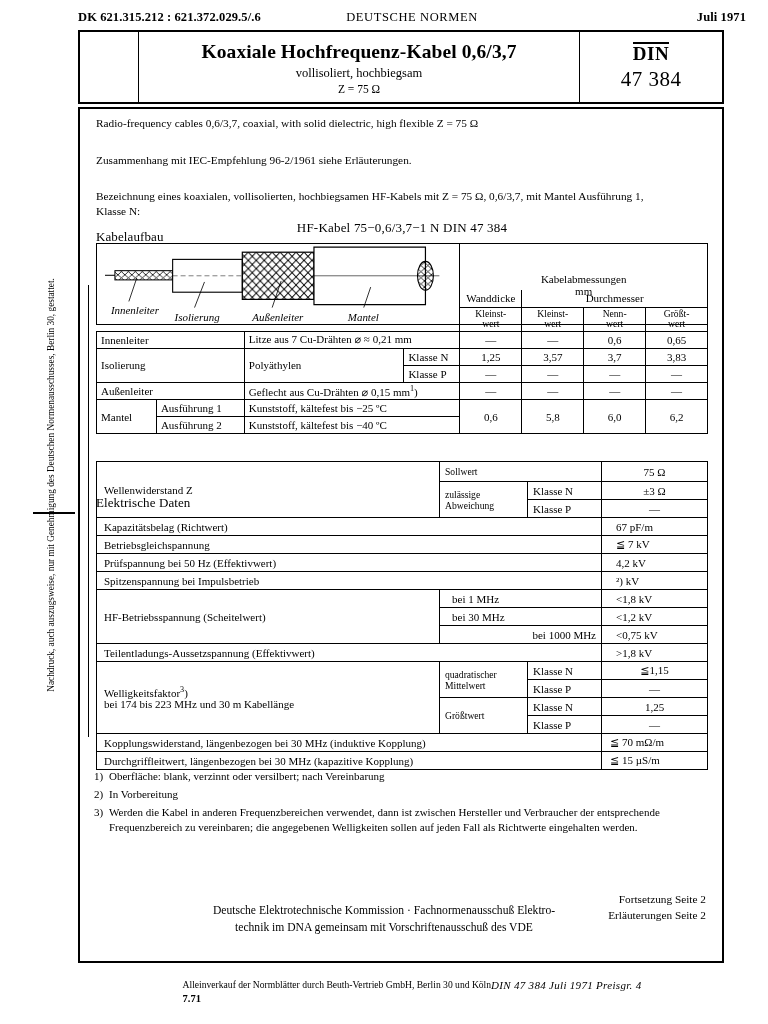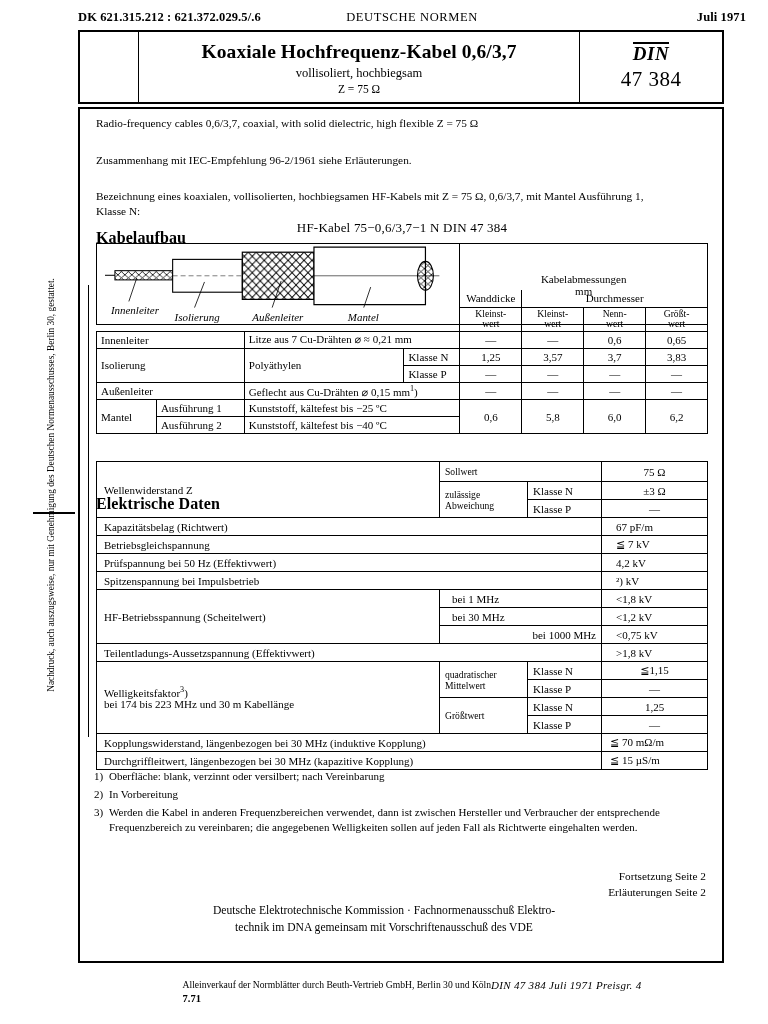--- a/index.html
+++ b/index.html
@@ -27,38 +27,38 @@
     border:2px solid #000;display:flex;box-sizing:border-box;
   }
   .tb-left{width:58px;border-right:1.6px solid #000;}
   .tb-center{flex:1;border-right:1.6px solid #000;display:flex;flex-direction:column;
     align-items:center;justify-content:center;padding-top:2px;}
   .tb-center .t1{font-size:19.5px;font-weight:bold;letter-spacing:.1px;line-height:1.15;}
   .tb-center .t2{font-size:12.5px;margin-top:3px;}
   .tb-center .t3{font-size:11.5px;margin-top:2px;}
   .tb-right{width:142px;display:flex;flex-direction:column;align-items:center;justify-content:center;}
   .tb-right .din{font-size:19px;font-weight:bold;border-top:2.2px solid #000;
-    padding-top:0px;line-height:1.05;letter-spacing:.5px;font-style:italic;}
+    padding-top:0px;line-height:1.05;letter-spacing:.5px;}
   .tb-right .num{font-size:21px;margin-top:4px;letter-spacing:.5px;}
 
   
   .bodyframe{
     position:absolute;left:78px;top:107px;width:646px;height:856px;
     border:2px solid #000;box-sizing:border-box;
   }
 
   
   .intro{position:absolute;left:96px;top:116px;width:612px;font-size:11.3px;line-height:1.35;}
   .intro p{margin:0;}
   .intro .sp1{height:22px;}
   .intro .sp2{height:20px;}
   .desig{text-align:center;font-size:13px;margin-top:5px;letter-spacing:.2px;}
 
   
-  .cap{position:absolute;font-size:16px;font-weight:bold;letter-spacing:.1px;}
+  .cap{position:absolute;font-size:13px;font-weight:normal;letter-spacing:.1px;}
 
   
   table{border-collapse:collapse;}
   .ctab{
     position:absolute;left:96px;top:243px;width:612px;
     font-size:11px;
   }
   .ctab td,.ctab th{border:1px solid #000;padding:1px 4px;vertical-align:middle;}
   .ctab .outer{border:1.6px solid #000;}
   .num{text-align:center;}
@@ -79,21 +79,21 @@
   .etab .bei{white-space:nowrap;width:72px;}
 
   
   .fnotes{position:absolute;left:94px;top:769px;width:616px;font-size:11px;line-height:1.32;}
   .fn{display:flex;margin-bottom:3.5px;}
   .fn .mk{width:15px;flex:none;}
   .fn .tx{flex:1;}
   sup{font-size:8.2px;vertical-align:super;}
 
   
-  .cont{position:absolute;right:62px;top:868px;text-align:right;font-size:11.3px;line-height:1.45;}
+  .cont{position:absolute;right:62px;top:891px;text-align:right;font-size:11.3px;line-height:1.45;}
   .committee{position:absolute;left:0;right:0;top:903px;text-align:center;font-size:11.6px;line-height:1.45;}
 
   
   .footer{position:absolute;left:78px;top:979px;width:668px;display:flex;justify-content:center;font-size:9.6px;}
   .footer .right{font-style:italic;font-size:11px;letter-spacing:.3px;}
   .footer .dt{font-weight:bold;font-size:10.5px;margin-top:3px;}
 
   
   .sidetext{
     position:absolute;left:-159px;top:480px;width:420px;

